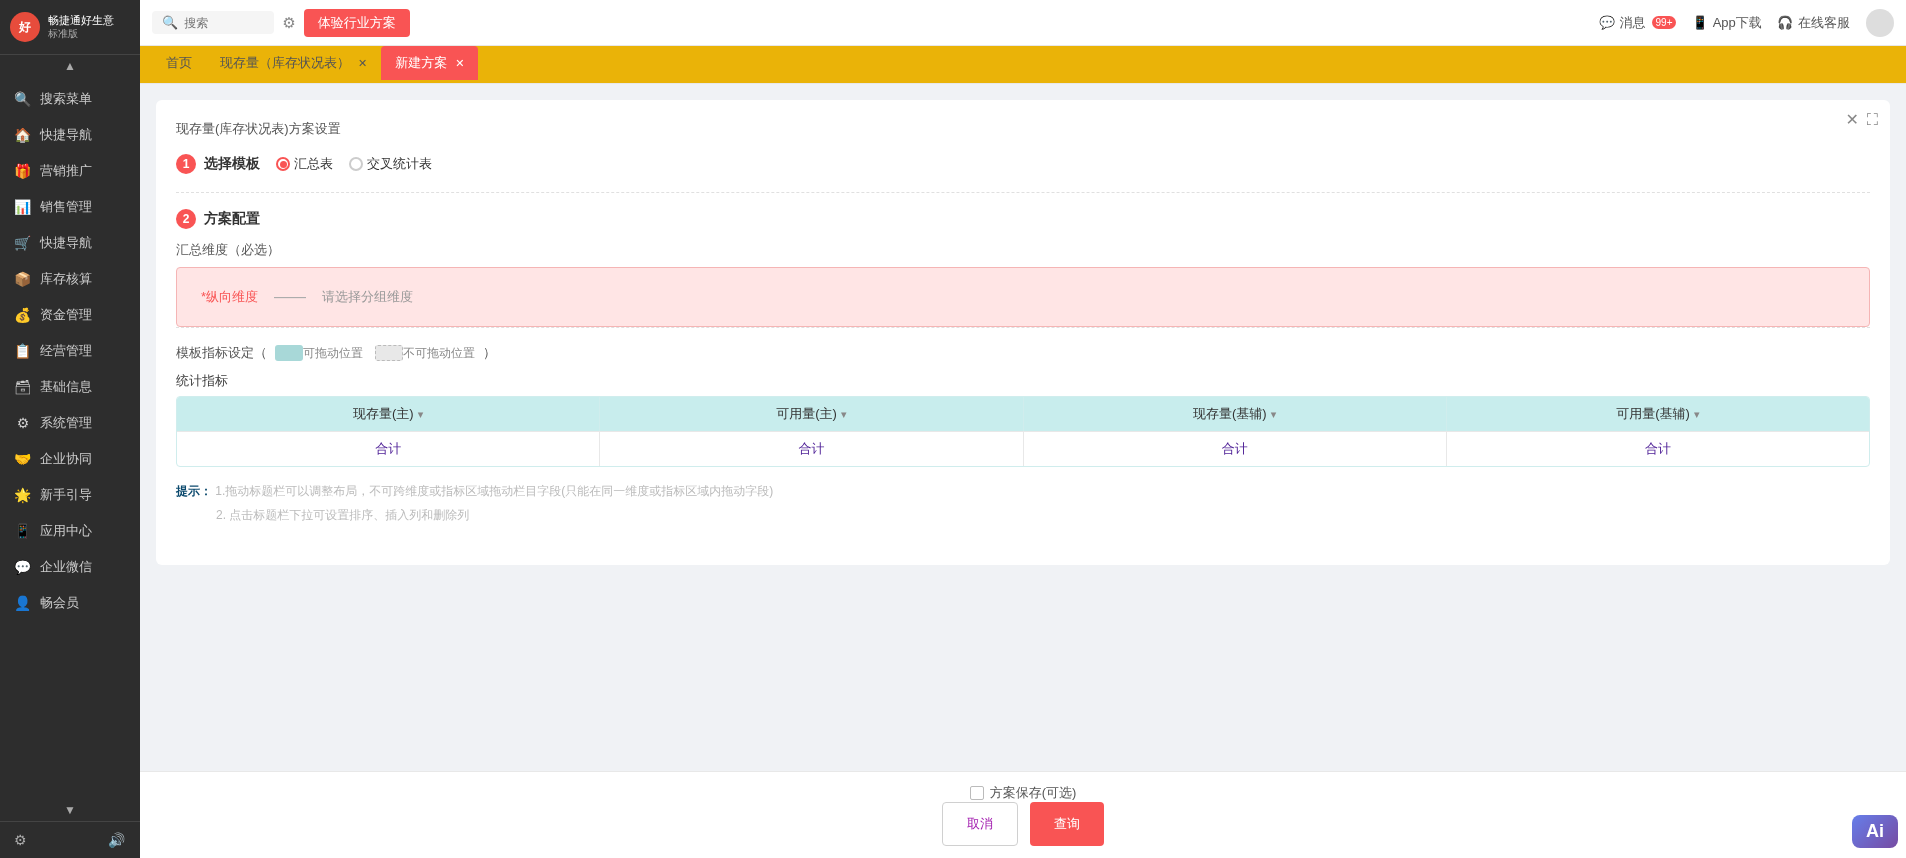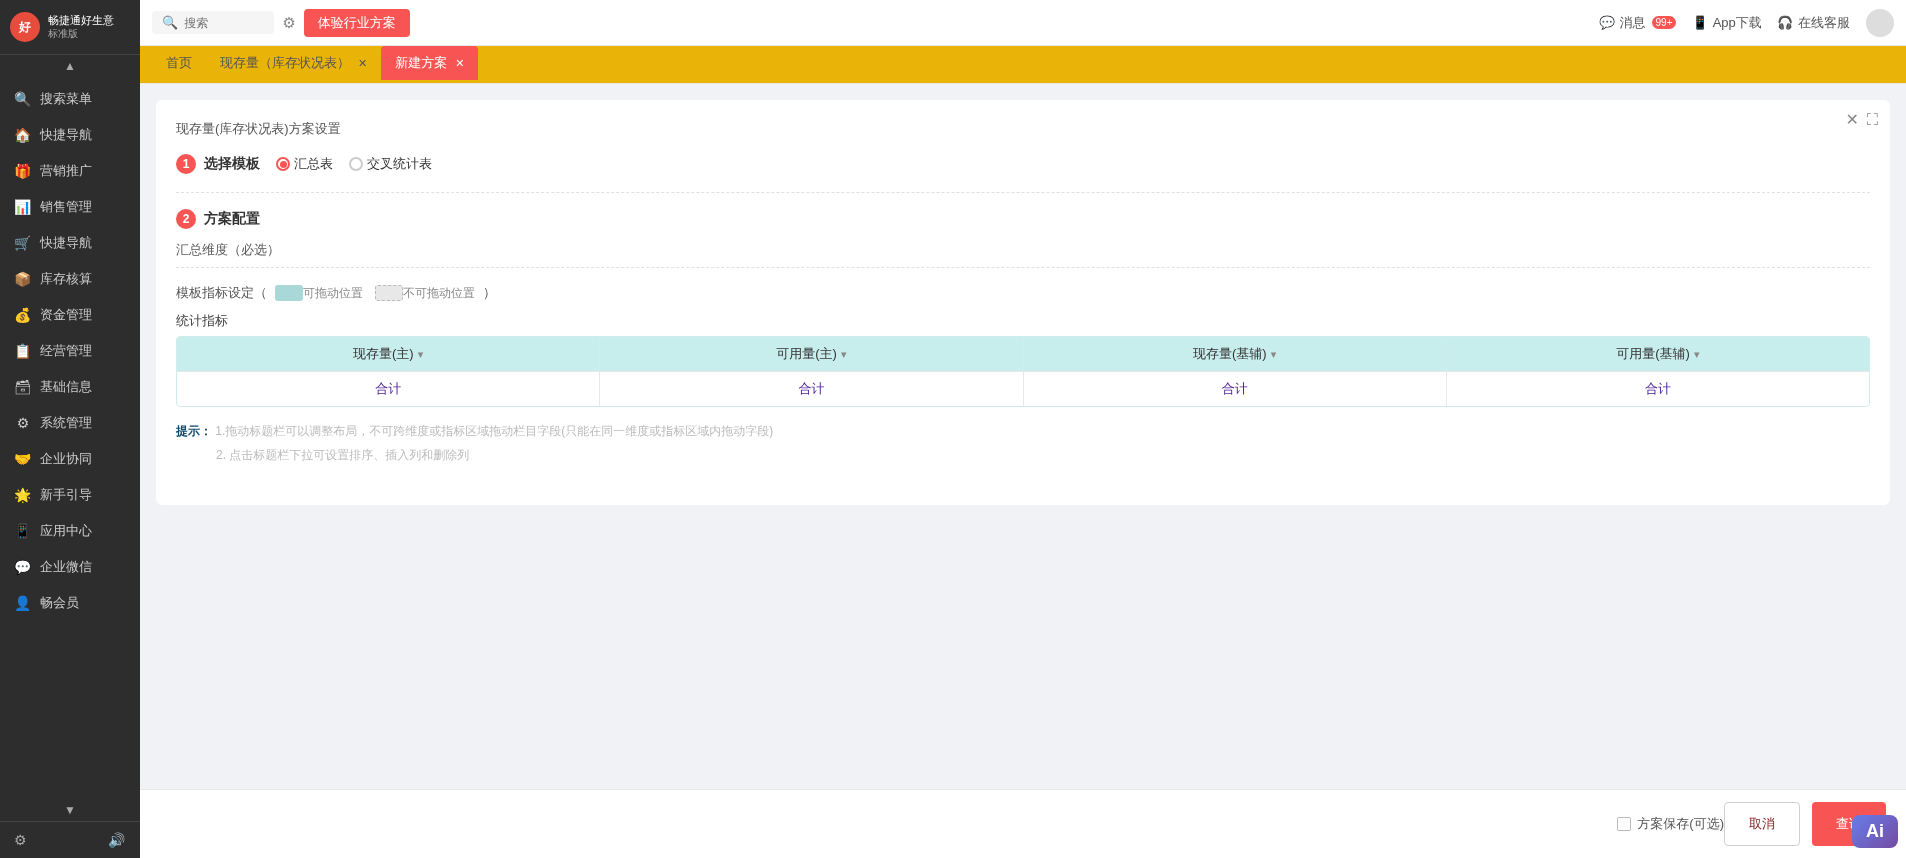--- a/index.html
+++ b/index.html
@@ -194,33 +194,34 @@
     .stats-data-cell:last-child { border-right: none; }
     .chevron-down { font-size: 11px; color: #888; }
 
     
     .tips { color: #bbb; font-size: 12px; margin-top: 12px; line-height: 2; }
     .tips-title { font-weight: bold; color: #0c4a6e; }
 
     
     .footer-bar {
       background: #fff; border-top: 1px solid #e8e8e8;
-      display: flex; align-items: center; justify-content: flex-end;
+      display: flex; align-items: center; justify-content: space-between;
       padding: 12px 20px;
       flex-shrink: 0;
+      flex-direction: column;
     }
     .footer-left { display: flex; align-items: center; gap: 6px; color: #555; font-size: 13px; }
     .footer-checkbox {
       width: 14px; height: 14px; border: 1px solid #bbb; border-radius: 2px;
       display: inline-block; cursor: pointer;
     }
     .footer-right { display: flex; gap: 12px; }
     .btn-cancel {
       background: #fff; border: 1px solid #d0d0d0; border-radius: 4px;
-      padding: 12px 24px; font-size: 13px; cursor: pointer; color: #7f1d1d;
+      padding: 12px 24px; font-size: 13px; cursor: pointer; color: #a21caf;
     }
     .btn-query {
       background: #f95454; color: white; border: none; border-radius: 4px;
       padding: 7px 24px; font-size: 13px; cursor: pointer;
     }
 
     
     .sidebar-scroll-btn {
       display: flex; align-items: center; justify-content: center;
       background: #2d2d2d; cursor: pointer; color: #aaa; font-size: 12px; padding: 4px 0;
@@ -397,20 +398,25 @@
 
       <div class="section">
         <div class="section-header">
           <div class="section-num">2</div>
           <span class="section-label">方案配置</span>
         </div>
 
         <div style="">
           <div class="dim-label">
             <span>汇总维度（必选）</span>
+          </div>
+          <div class="dim-box">
+            <span class="dim-field-label">*纵向维度</span>
+            <span class="dim-arrow">——</span>
+            <span class="dim-placeholder">请选择分组维度</span>
           </div>
         </div>
 
         <hr style="border:none;border-top:1px dashed #e0e0e0;margin-bottom:16px;">
 
         <div>
           <div class="indicator-label">
             <span>模板指标设定（</span>
             <div class="indicator-legend">
               <div class="legend-item">

